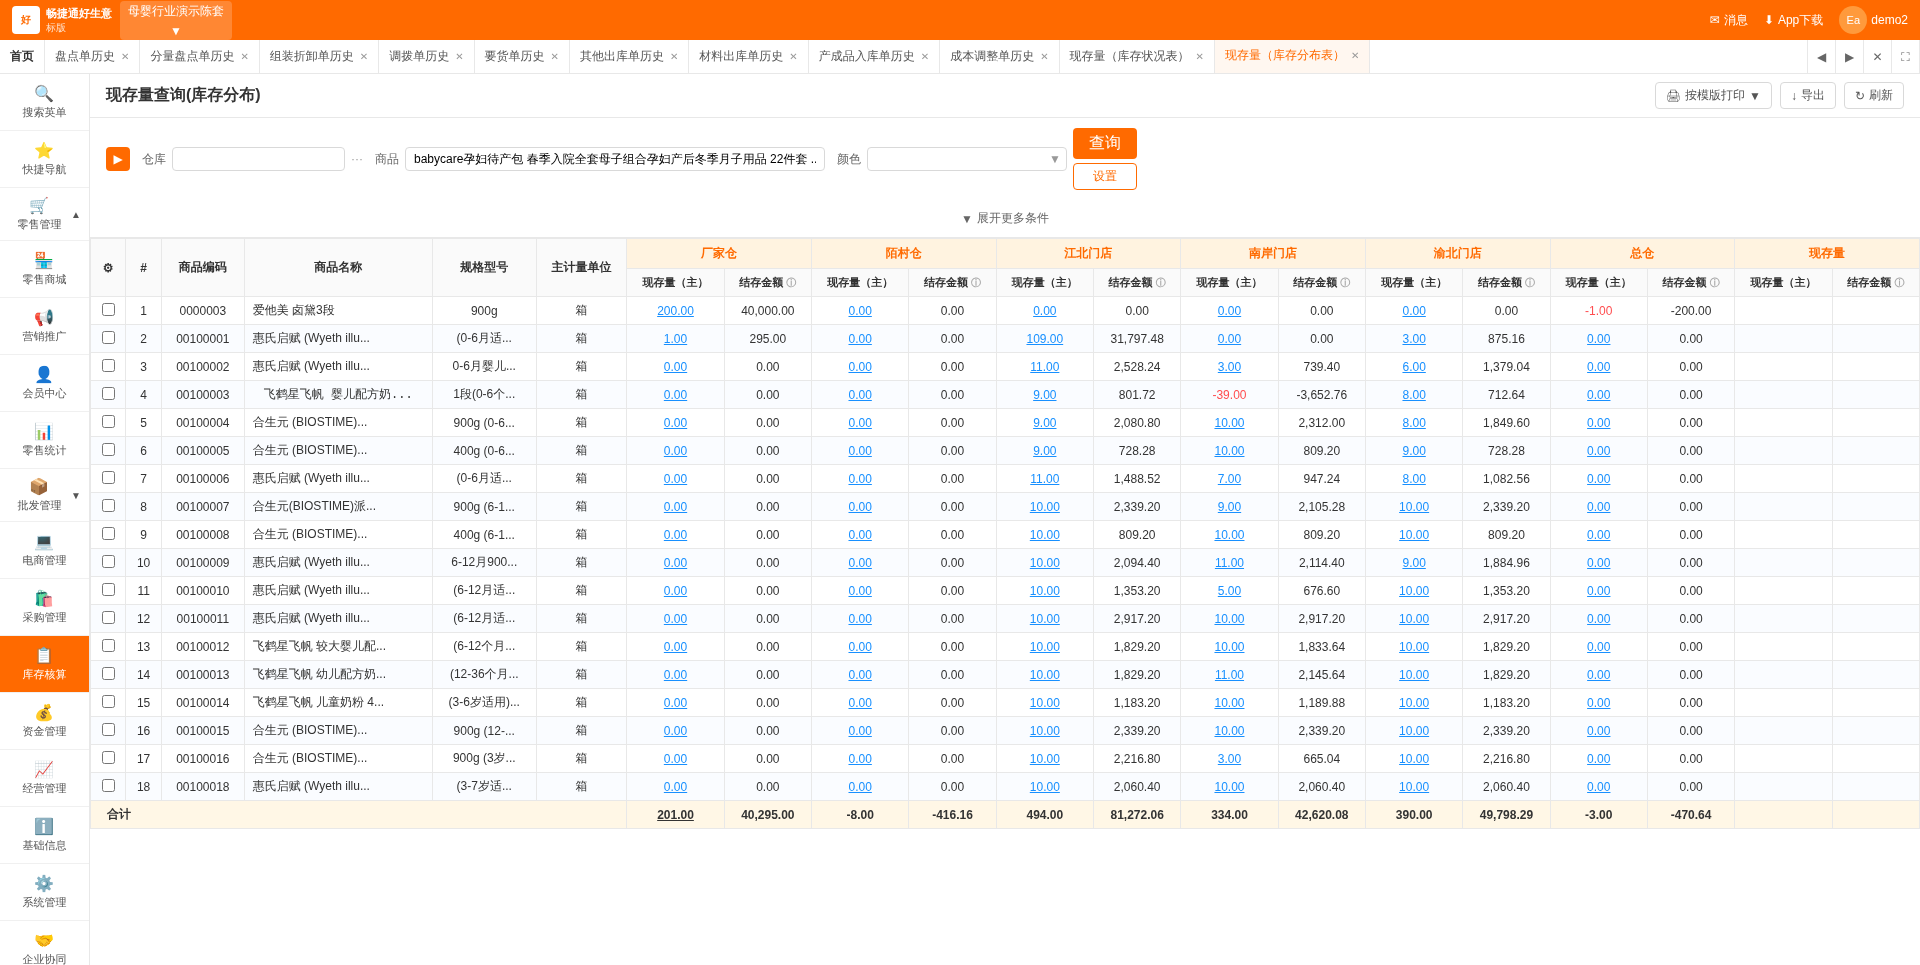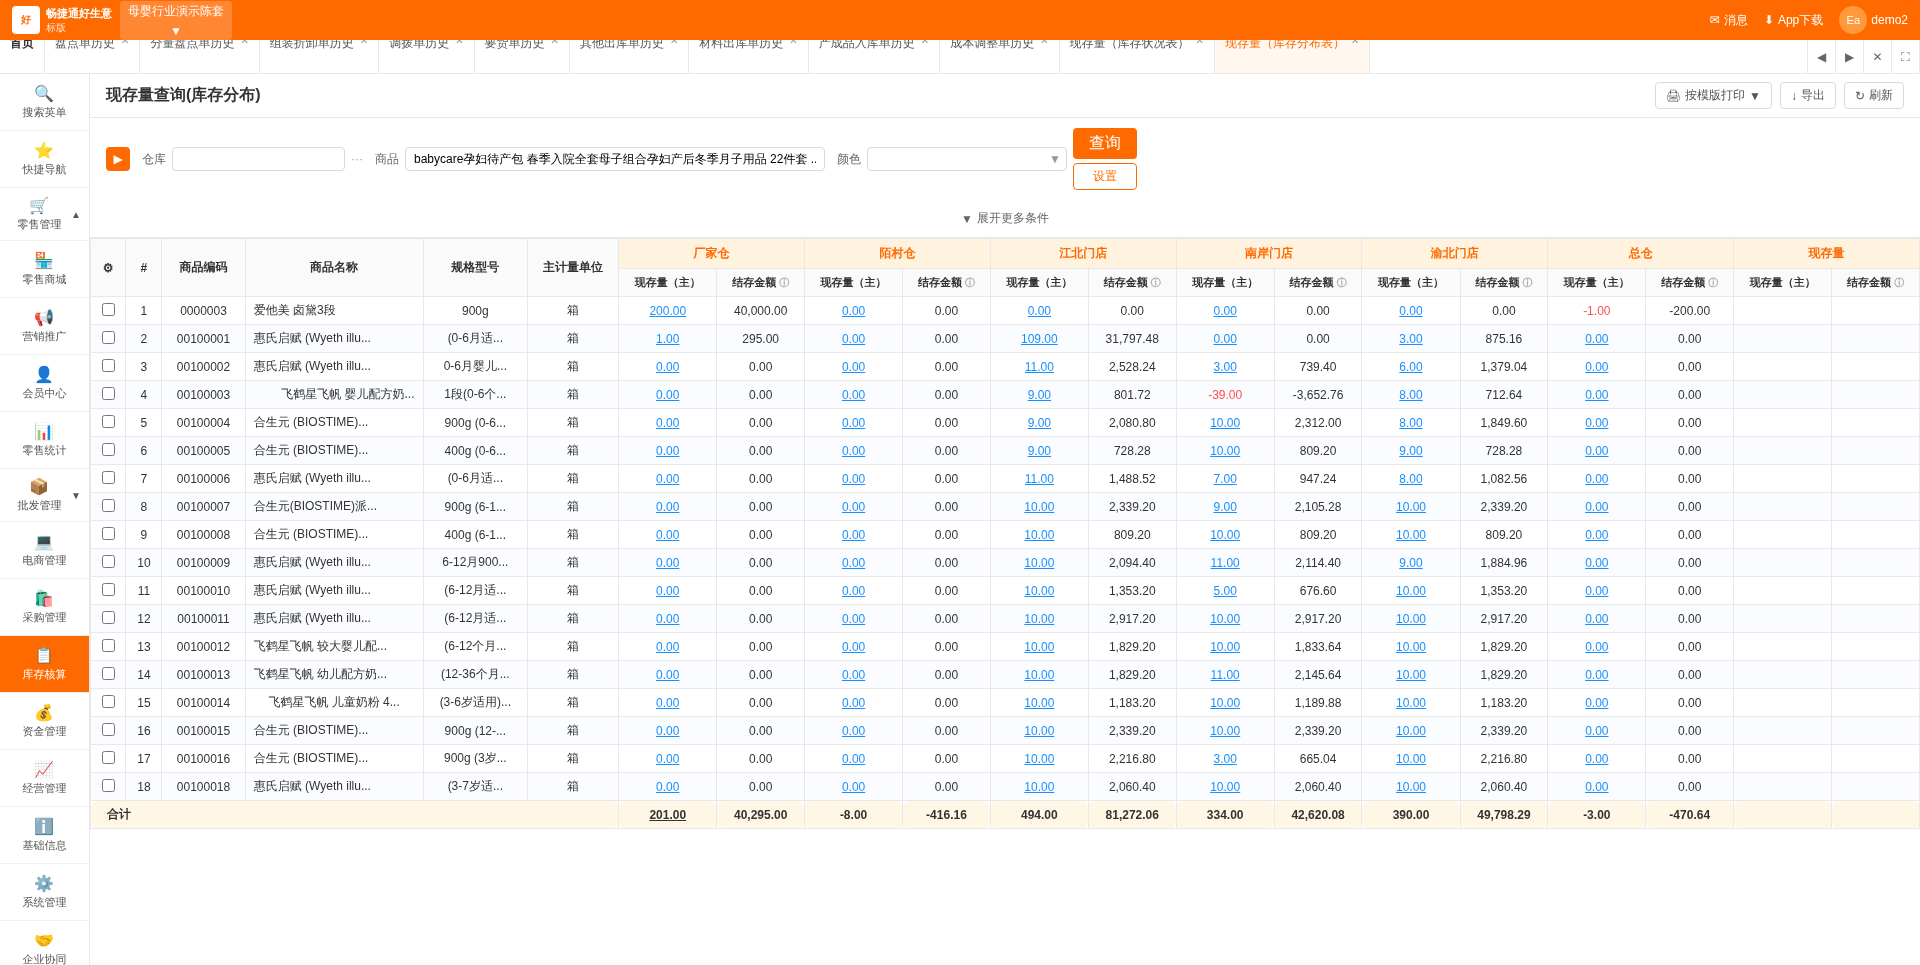--- a/index.html
+++ b/index.html
@@ -29,21 +29,21 @@
       background: #fff;
       display: flex;
       align-items: center;
       border-bottom: 1px solid #e8e8e8;
       overflow: hidden;
       flex-shrink: 0;
     }
     .tab-item {
       height: 44px;
       display: flex;
-      align-items: flex-start;
+      align-items: center;
       padding: 0 10px;
       border-right: 1px solid #e8e8e8;
       white-space: nowrap;
       cursor: pointer;
       font-size: 12px;
       color: #555;
       gap: 4px;
       flex-shrink: 0;
     }
     .tab-item.active { background: #fff7f0; color: #ff6a00; border-bottom: 2px solid #ff6a00; }
@@ -136,21 +136,21 @@
       padding: 5px 8px;
       text-align: center;
       color: #333;
       white-space: nowrap;
     }
     .data-table tr:nth-child(even) td { background: #fafcff; }
     .col-header-group { background: #fff3e0 !important; color: #ff6a00 !important; }
     .num-link { color: #1890ff; text-decoration: underline; cursor: pointer; }
     .num-negative { color: #ff4d4f; }
     .row-index { color: #999; }
-    .total-row td { background: #fff7e6 !important; font-weight: bold; border-radius: 7px; }
+    .total-row td { background: #fff7e6 !important; font-weight: bold; }
 
     .th-sub { font-weight: normal; font-size: 11px; }
     .info-icon { color: #aaa; cursor: pointer; font-size: 10px; }
 
     
     ::-webkit-scrollbar { width: 6px; height: 6px; }
     ::-webkit-scrollbar-track { background: #f1f1f1; }
     ::-webkit-scrollbar-thumb { background: #ccc; border-radius: 3px; }
 
     .avatar { width: 28px; height: 28px; border-radius: 50%; background: #ff9a3c; display: flex; align-items: center; justify-content: center; color: #fff; font-size: 11px; }
@@ -482,21 +482,21 @@
       <td>1,379.04</td>
       <td><span class="num-link">0.00</span></td>
       <td class="">0.00</td>
       <td></td>
       <td></td>
     </tr>
             <tr>
       <td><input type="checkbox" style=""></td>
       <td class="row-index">4</td>
       <td>00100003</td>
-      <td style="text-align:right;max-width:160px;overflow:hidden;text-overflow:ellipsis;">飞鹤星飞帆 婴儿配方奶...</td>
+      <td style="text-align:center;max-width:160px;overflow:hidden;text-overflow:ellipsis;font-family:Liberation Mono, monospace;">飞鹤星飞帆 婴儿配方奶...</td>
       <td>1段(0-6个...</td>
       <td>箱</td>
       <td><span class="num-link">0.00</span></td>
       <td>0.00</td>
       <td><span class="num-link">0.00</span></td>
       <td>0.00</td>
       <td><span class="num-link">9.00</span></td>
       <td>801.72</td>
       <td><span class="num-negative">-39.00</span></td>
       <td class="num-negative">-3,652.76</td>
@@ -724,21 +724,21 @@
       <td>1,829.20</td>
       <td><span class="num-link">0.00</span></td>
       <td class="">0.00</td>
       <td></td>
       <td></td>
     </tr>
             <tr>
       <td><input type="checkbox" style=""></td>
       <td class="row-index">15</td>
       <td>00100014</td>
-      <td style="text-align:center;max-width:160px;overflow:hidden;text-overflow:ellipsis;">飞鹤星飞帆 儿童奶粉 4...</td>
+      <td style="text-align:left;max-width:160px;overflow:hidden;text-overflow:ellipsis;">飞鹤星飞帆 儿童奶粉 4...</td>
       <td>(3-6岁适用)...</td>
       <td>箱</td>
       <td><span class="num-link">0.00</span></td>
       <td>0.00</td>
       <td><span class="num-link">0.00</span></td>
       <td>0.00</td>
       <td><span class="num-link">10.00</span></td>
       <td>1,183.20</td>
       <td><span class="num-link">10.00</span></td>
       <td class="">1,189.88</td>

